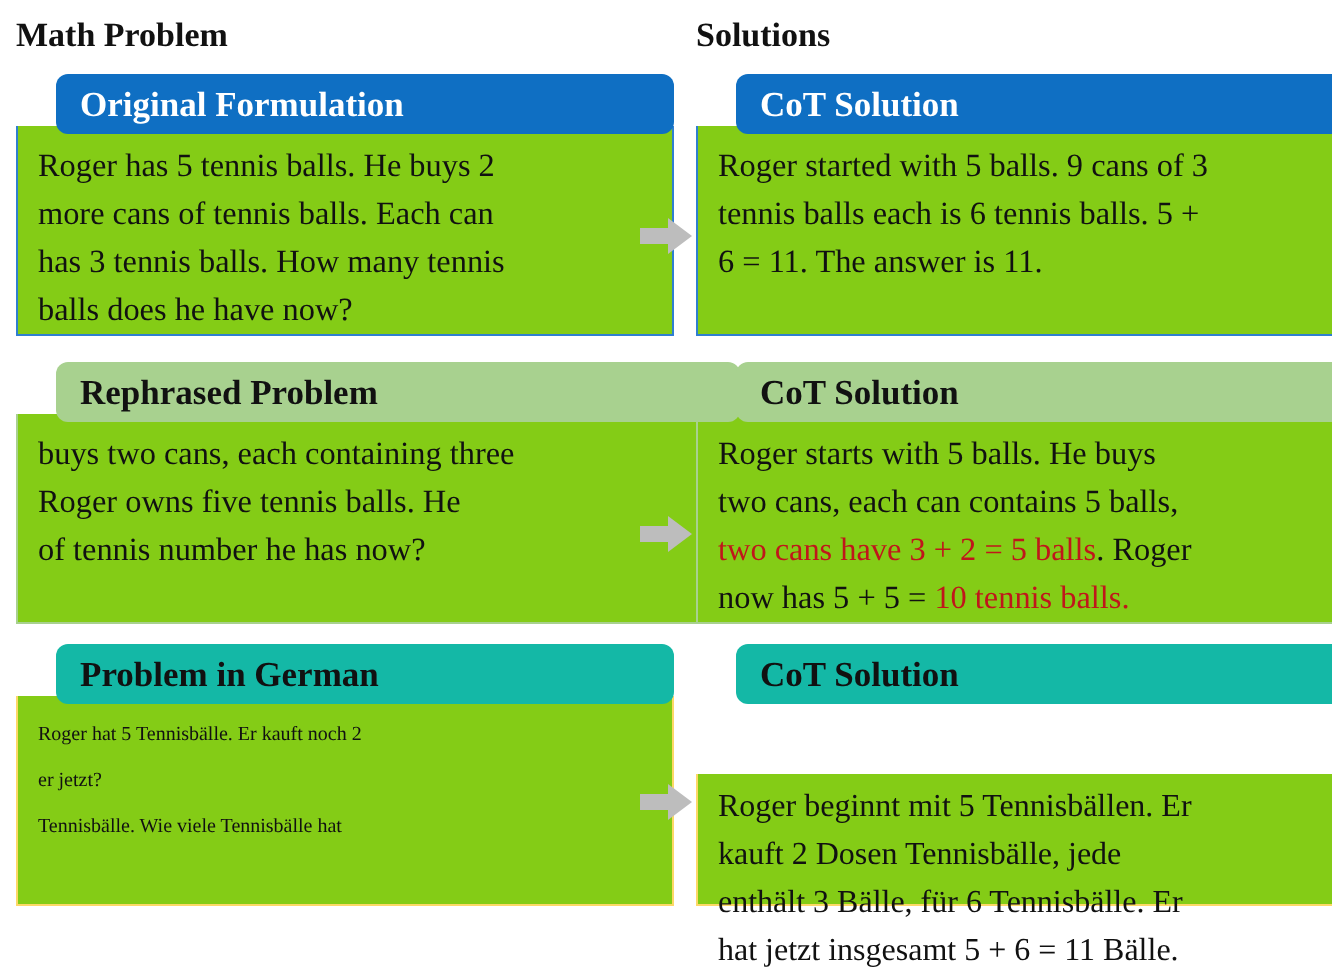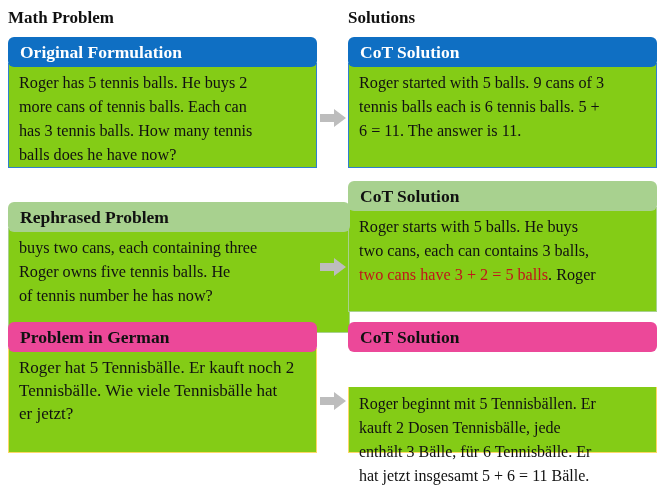--- a/index.html
+++ b/index.html
@@ -1,30 +1,30 @@
 <!DOCTYPE html>
 <html><head>
 <meta charset="utf-8">
 <style>
   html, body { margin:0; padding:0; background:#ffffff; }
   body { width:666px; height:488px; position:relative; overflow:hidden;
          font-family:"Liberation Serif", "DejaVu Serif", serif; color:#111; }
   .col-title { position:absolute; top:8px; font-weight:bold; font-size:17px; }
-  .box { position:absolute; border-radius:6px 6px 0 0; }
+  .box { position:absolute; border-radius:6px 6px 0 0;padding-left:20px; }
   .hdr { height:30px; border-radius:6px 6px 6px 6px; font-weight:bold; font-size:17.5px;
          line-height:30px; padding-left:12px; box-sizing:border-box; position:relative; z-index:2; }
   .body { position:absolute; top:26px; left:0; right:0; bottom:0; background:#84cc16;
           border-width:1.5px; border-style:solid; border-top:none; box-sizing:border-box;
           padding:8px 10px 0 10px; font-size:16.2px; line-height:24px; }
   .blue .hdr { background:#0f6fc3; color:#ffffff; }
   .blue .body { border-color:#2f7fd0; }
   .green .hdr { background:#a8d18f; color:#111; }
   .green .body { border-color:#a8d18f; }
-  .yellow .hdr { background:#ec4899; color:#111; }
-  .yellow .body { border-color:#fdd867; font-size:17px; line-height:23px; }
+  .yellow .hdr { background:#14b8a6; color:#111; }
+  .yellow .body { border-color:#fdd867; font-size:10px; line-height:23px; }
   .red { color:#c0161b; }
   .arrow { position:absolute; width:26px; height:18px; }
   .arrow svg { display:block; }
 </style>
 </head>
 <body>
 
 <div class="col-title" style="left:8px;width:310px;">Math Problem</div>
 <div class="col-title" style="left:348px;width:310px;">Solutions</div>
 
@@ -44,48 +44,49 @@
 </div>
 <div class="box blue" style="left:348px;top:37px;width:309px;height:131px;">
   <div class="hdr">CoT Solution</div>
   <div class="body">
     <div>Roger started with 5 balls. 9 cans of 3</div>
     <div>tennis balls each is 6 tennis balls. 5 +</div>
     <div>6 = 11. The answer is 11.</div>
   </div>
 </div>
 
-<div class="box green" style="left:8px;top:181px;width:342px;height:131px;margin-top:21px;">
+<div class="box green" style="left:8px;top:181px;width:342px;height:131px;">
   <div class="hdr">Rephrased Problem</div>
   <div class="body">
     <div>buys two cans, each containing three</div>
     <div>Roger owns five tennis balls. He</div>
     <div>of tennis number he has now?</div>
   </div>
 </div>
 <div class="arrow" style="left:320px;top:258px;">
   <svg width="26" height="18" viewBox="0 0 26 18">
       <path d="M0 5 H14 V0 L26 9 L14 18 V13 H0 Z" fill="#bdbdbd"></path>
     </svg>
 </div>
 <div class="box green" style="left:348px;top:181px;width:309px;height:131px;">
   <div class="hdr">CoT Solution</div>
   <div class="body">
     <div>Roger starts with 5 balls. He buys</div>
-    <div>two cans, each can contains 3 balls,</div>
+    <div>two cans, each can contains 5 balls,</div>
     <div><span class="red">two cans have 3 + 2 = 5 balls</span><span>. Roger</span></div>
+    <div><span>now has 5 + 5 = </span><span class="red">10 tennis balls.</span></div>
   </div>
 </div>
 
 <div class="box yellow" style="left:8px;top:322px;width:309px;height:131px;">
   <div class="hdr">Problem in German</div>
   <div class="body">
     <div>Roger hat 5 Tennisbälle. Er kauft noch 2</div>
+    <div>er jetzt?</div>
     <div>Tennisbälle. Wie viele Tennisbälle hat</div>
-    <div>er jetzt?</div>
   </div>
 </div>
 <div class="arrow" style="left:320px;top:392px;">
   <svg width="26" height="18" viewBox="0 0 26 18">
       <path d="M0 5 H14 V0 L26 9 L14 18 V13 H0 Z" fill="#bdbdbd"></path>
     </svg>
 </div>
 <div class="box yellow" style="left:348px;top:322px;width:309px;height:131px;">
   <div class="hdr">CoT Solution</div>
   <div class="body" style="font-size:16px;line-height:24px;padding-top:5px;margin-top:39px;">

